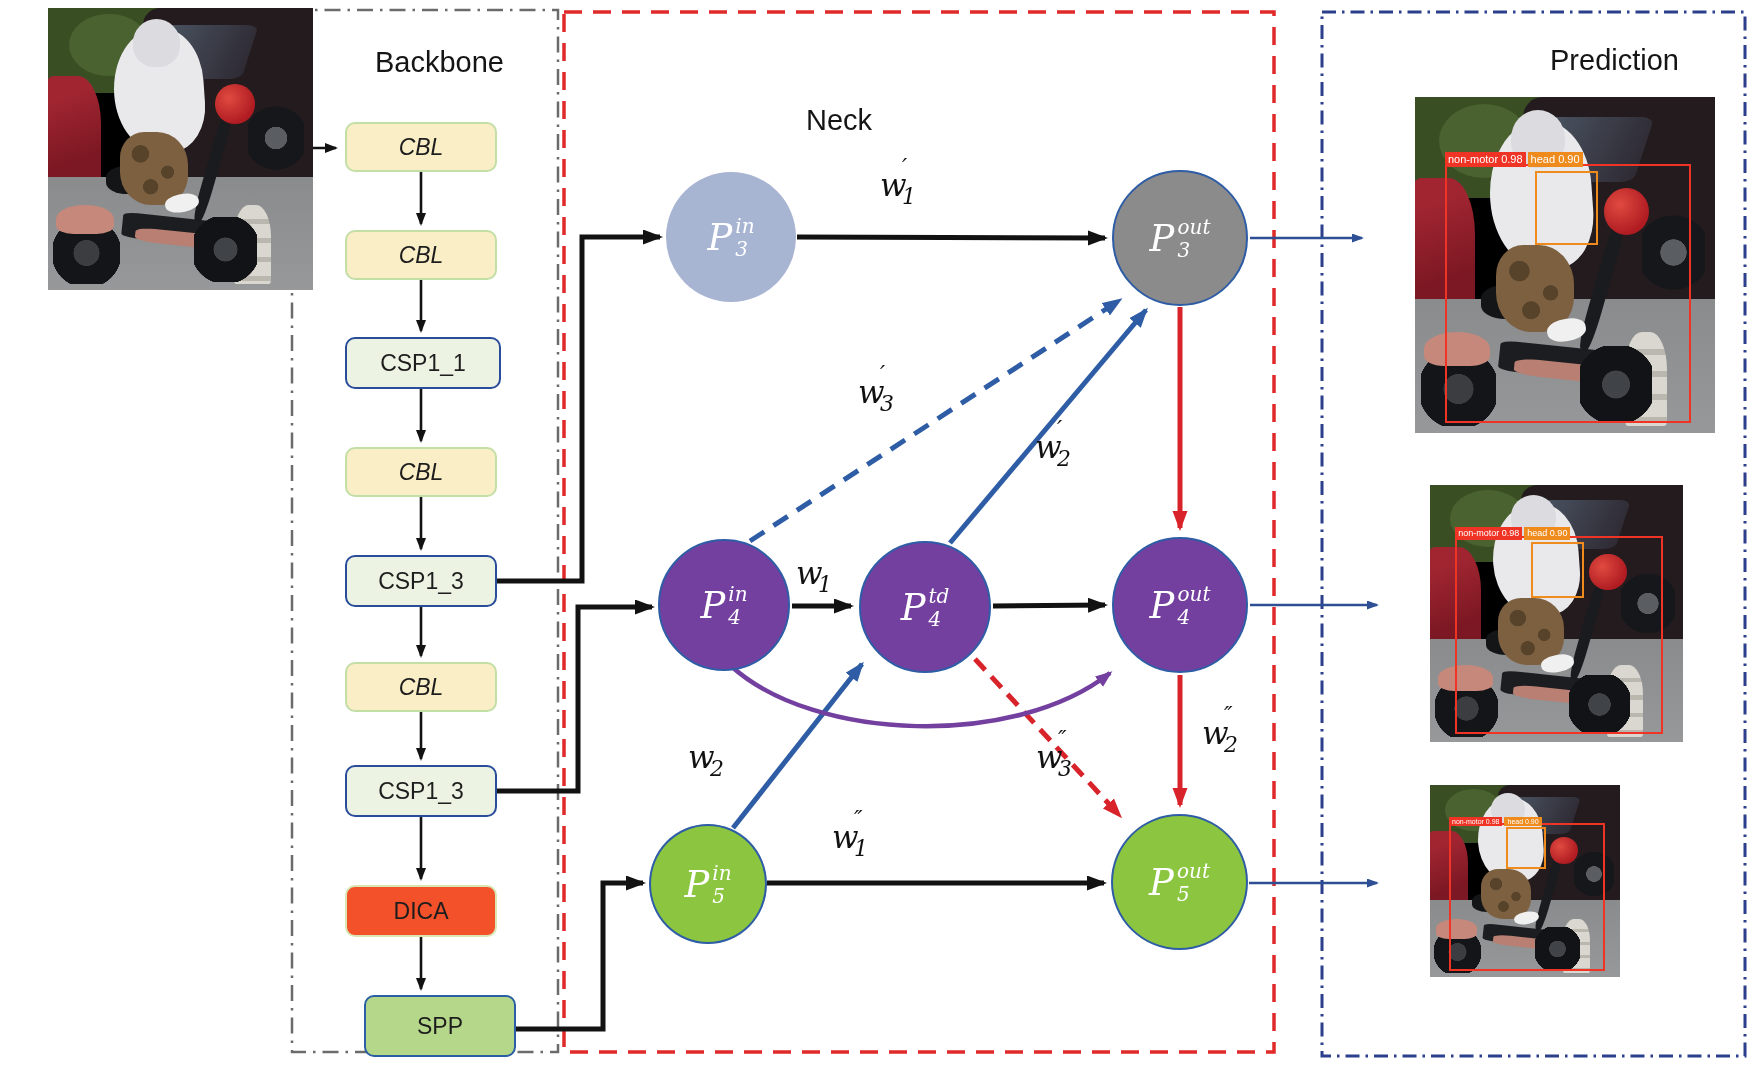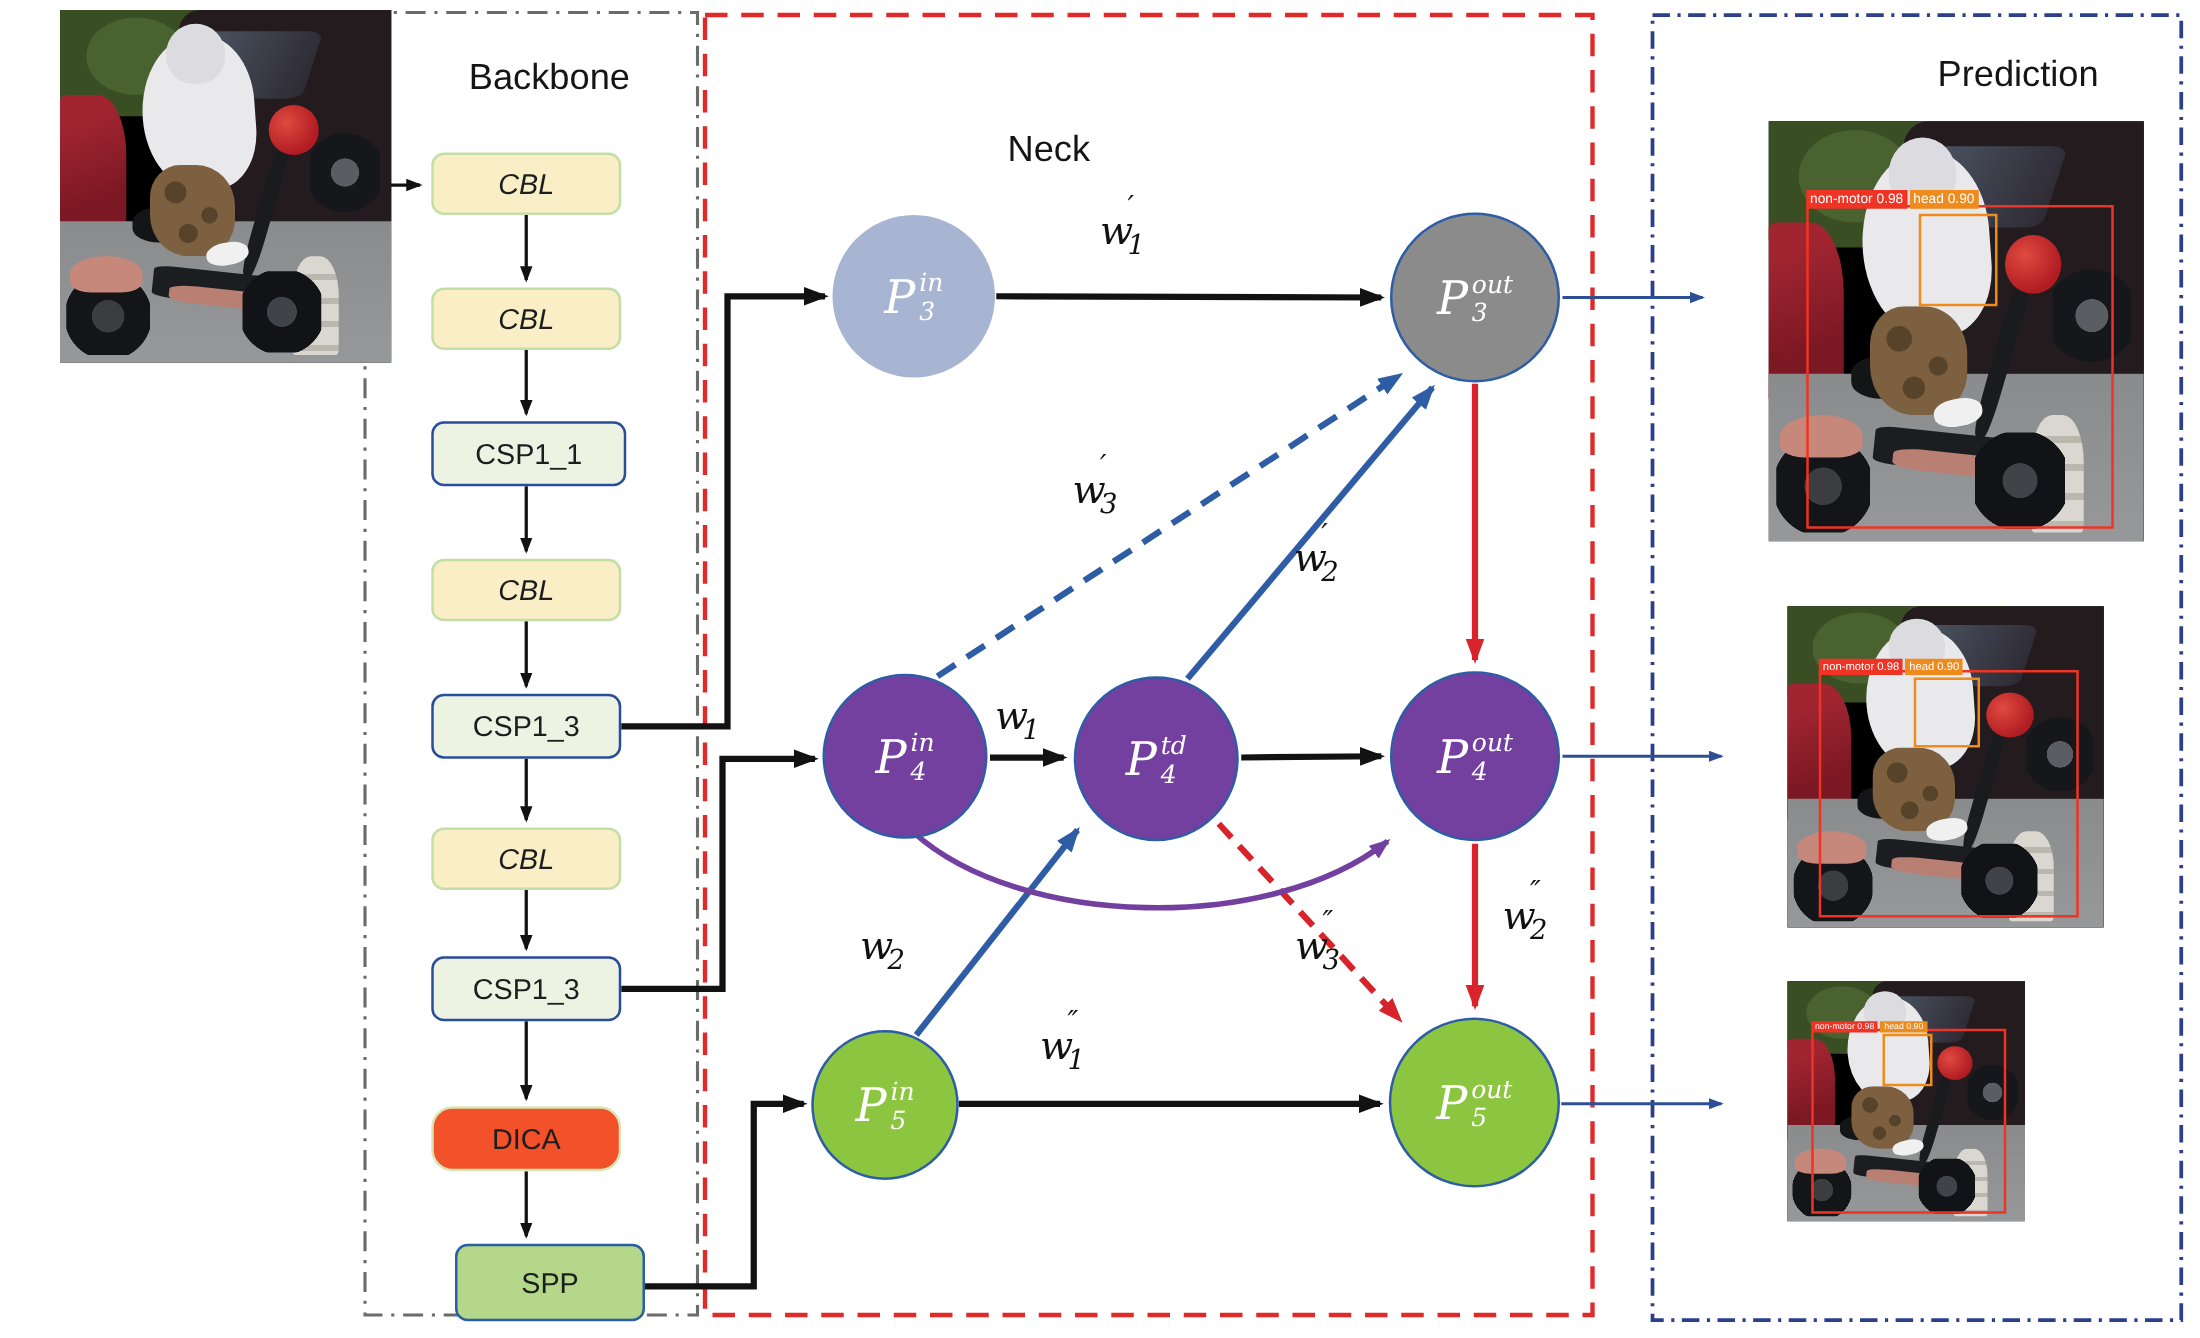--- a/index.html
+++ b/index.html
@@ -191,21 +191,21 @@
   <div class="ph-shoe"></div>
 </div>
 
   <div class="blk blk-cbl" style="left:345px;top:122px;width:152px;height:50px;">CBL</div>
   <div class="blk blk-cbl" style="left:345px;top:230px;width:152px;height:50px;">CBL</div>
   <div class="blk blk-csp" style="left:345px;top:337px;width:156px;height:52px;">CSP1_1</div>
   <div class="blk blk-cbl" style="left:345px;top:447px;width:152px;height:50px;">CBL</div>
   <div class="blk blk-csp" style="left:345px;top:555px;width:152px;height:52px;">CSP1_3</div>
   <div class="blk blk-cbl" style="left:345px;top:662px;width:152px;height:50px;">CBL</div>
   <div class="blk blk-csp" style="left:345px;top:765px;width:152px;height:52px;">CSP1_3</div>
-  <div class="blk blk-dica" style="left:345px;top:885px;width:152px;height:52px;border-radius:17px;">DICA</div>
+  <div class="blk blk-dica" style="left:345px;top:885px;width:152px;height:52px;">DICA</div>
   <div class="blk blk-spp" style="left:364px;top:995px;width:152px;height:62px;">SPP</div>
 
   <div class="node node-blue" style="left:666px;top:172px;width:130px;height:130px;">
     <span class="np">P</span>
     <span class="nscripts">
         <span class="nsup">in</span>
         <span class="nsub">3</span>
       </span>
   </div>
   <div class="node node-gray" style="left:1112px;top:170px;width:136px;height:136px;">

